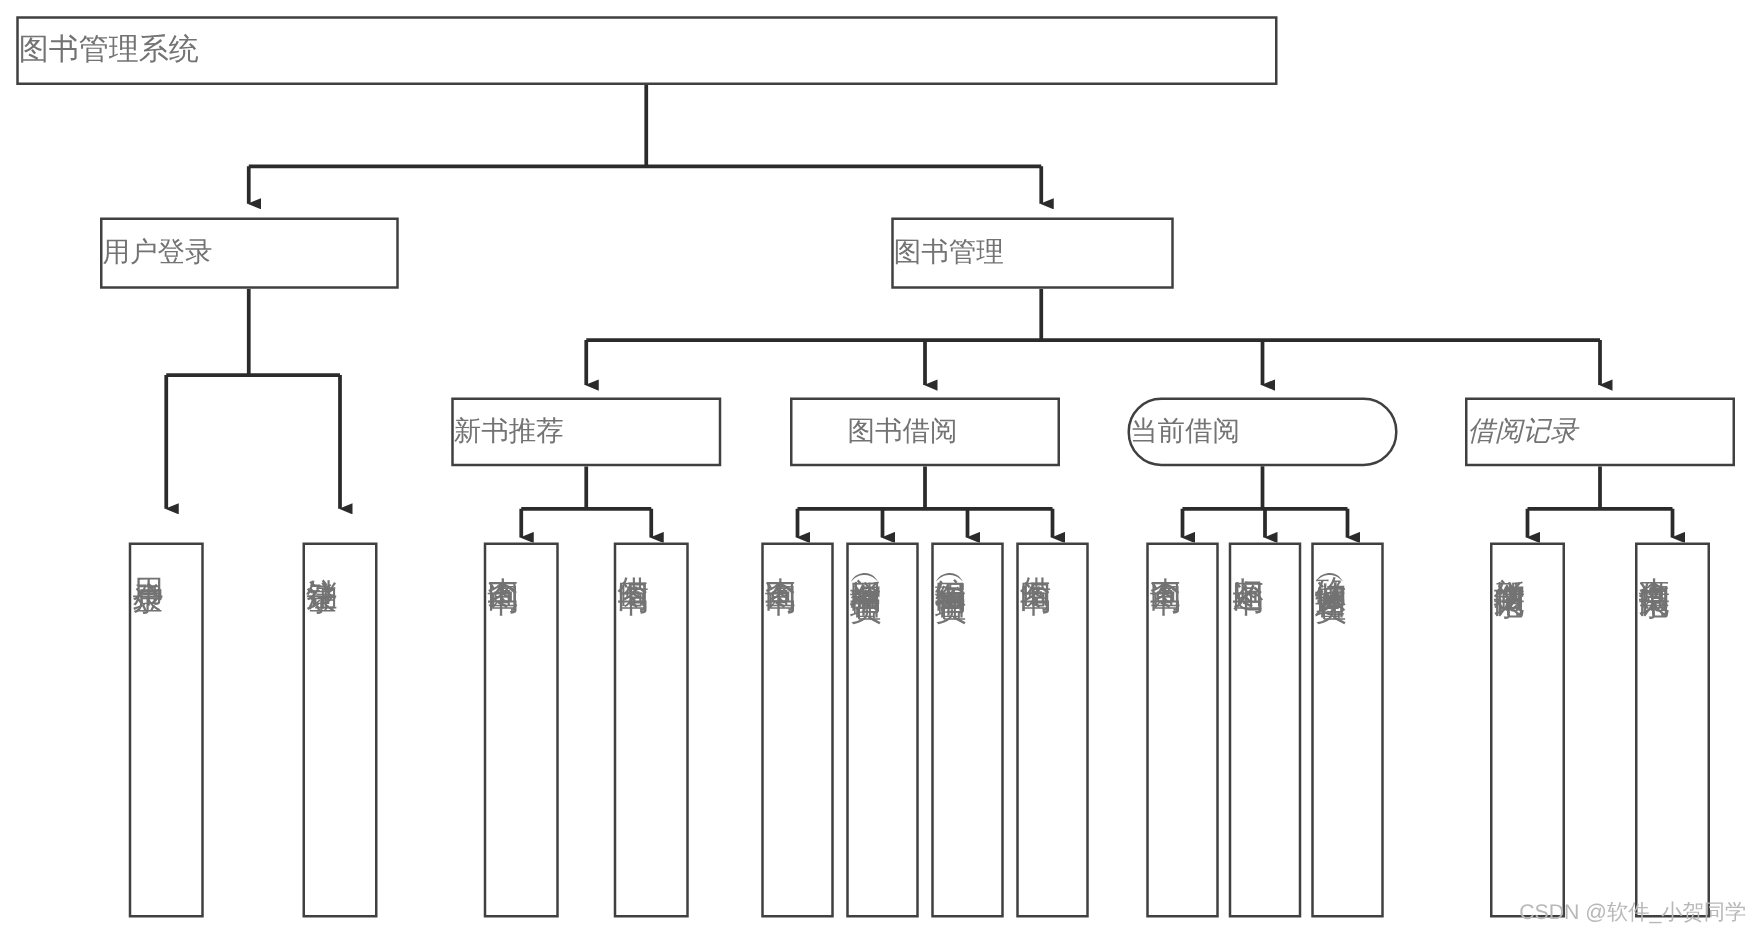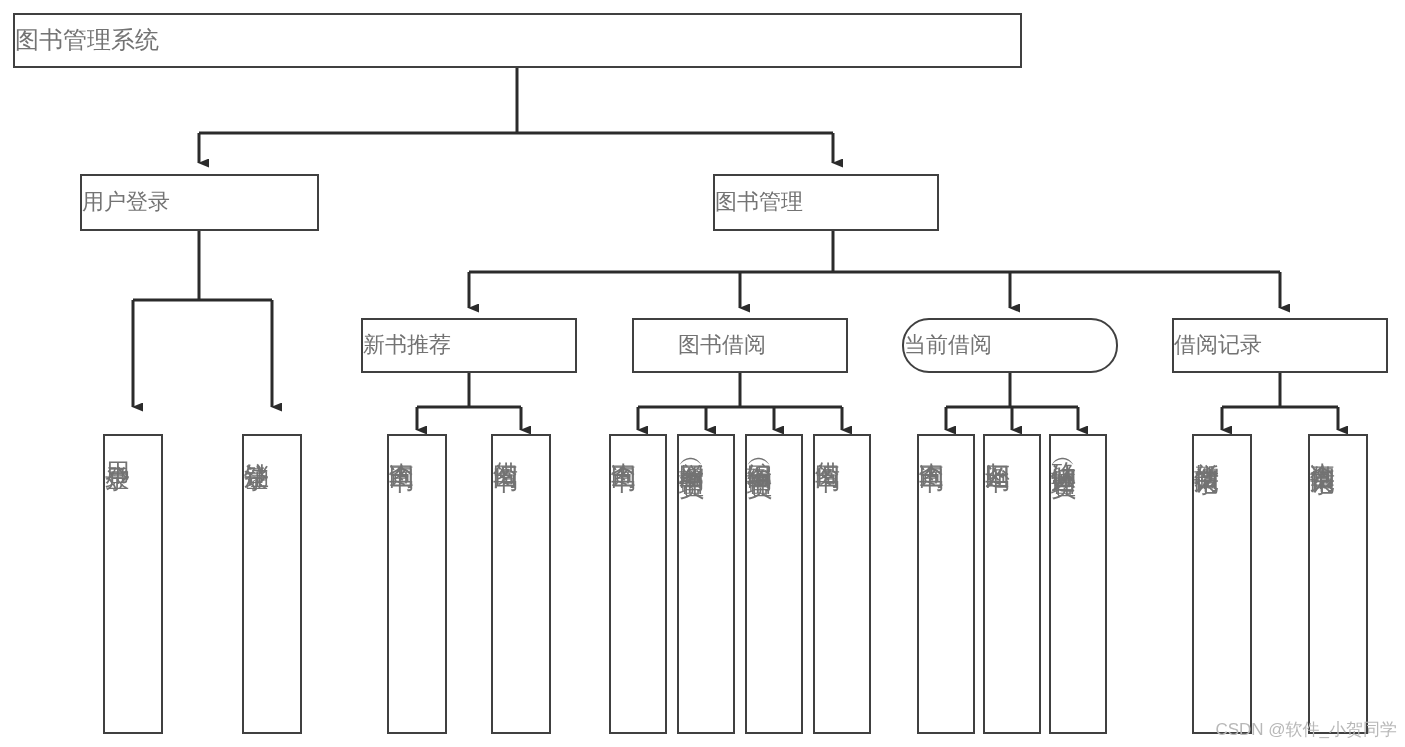--- a/index.html
+++ b/index.html
@@ -133,21 +133,21 @@
 
   <div class="node horiz" style="left:361px; top:318px; width:216px; height:55px;">
     <span class="lbl">新书推荐</span>
   </div>
   <div class="node horiz" style="left:632px; top:318px; width:216px; height:55px;padding-left:44px;">
     <span class="lbl">图书借阅</span>
   </div>
   <div class="node horiz" style="left:902px; top:318px; width:216px; height:55px;border-radius:27px;">
     <span class="lbl">当前借阅</span>
   </div>
-  <div class="node horiz" style="left:1172px; top:318px; width:216px; height:55px;">
+  <div class="node horiz" style="left:1172px; top:318px; width:216px; height:55px;font-style:italic;">
     <span class="lbl">借阅记录</span>
   </div>
 
   <div class="node vert" style="left:103px; top:434px; width:60px; height:300px;">
     <span class="lbl">用户登录</span>
   </div>
   <div class="node vert" style="left:242px; top:434px; width:60px; height:300px;">
     <span class="lbl">注销登录</span>
   </div>
 

